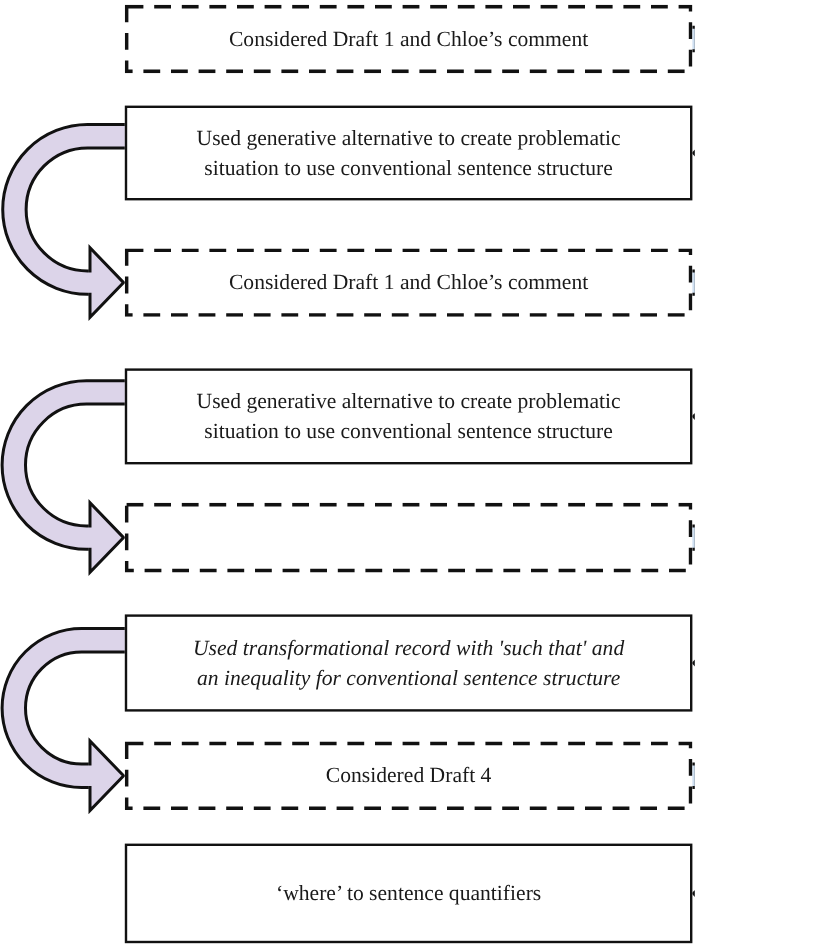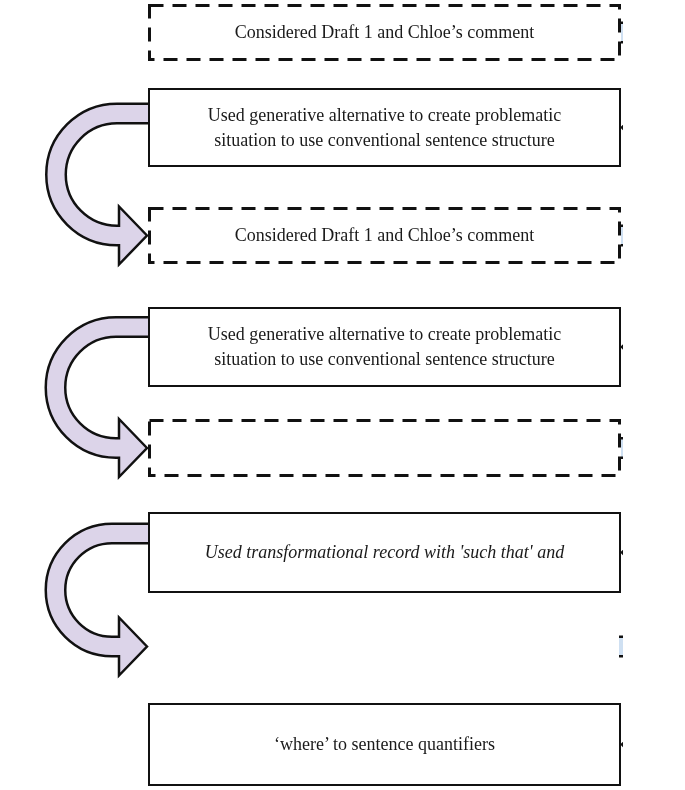--- a/index.html
+++ b/index.html
@@ -3,21 +3,20 @@
 <meta charset="utf-8">
 <style>
   html, body { margin: 0; padding: 0; background: #ffffff; }
   .canvas {
     position: relative;
     width: 579px;
     height: 790px;
     background: #ffffff;
     font-family: "Liberation Serif", "DejaVu Serif", serif;
     overflow: hidden;
-    margin-left: 44px;
   }
   .arrow-layer {
     position: absolute;
     left: 0; top: 0;
     width: 685px; height: 790px;
     z-index: 1;
   }
   .shaft-outline { fill: none; stroke: #111111; stroke-width: 22; }
   .shaft-fill    { fill: none; stroke-width: 17; }
   .arrow-head    { stroke: #111111; stroke-width: 2.5; stroke-linejoin: miter; }
@@ -131,23 +130,32 @@
 
   <div class="box dashed" style="top:419px; height:58px;">
     <svg class="dashrect" width="473" height="58">
         <rect x="1.5" y="1.5" width="470" height="55"></rect>
       </svg>
   </div>
 
   <div class="box solid" style="top:512px; height:81px;font-style:italic;">
     <div class="lines">
       <span class="line">Used transformational record with 'such that' and</span>
+      <span class="line">an inequality for conventional sentence structure</span>
     </div>
   </div>
 
+  <div class="box dashed" style="top:618px; height:57px;">
+    <svg class="dashrect" width="473" height="57">
+        <rect x="1.5" y="1.5" width="470" height="54"></rect>
+      </svg>
+    <div class="lines">
+      <span class="line">Considered Draft 4</span>
+    </div>
+  </div>
 
   <div class="box solid" style="top:703px; height:83px;">
     <div class="lines">
       <span class="line">‘where’ to sentence quantifiers</span>
     </div>
   </div>
 
 </div>
 
 </body></html>

